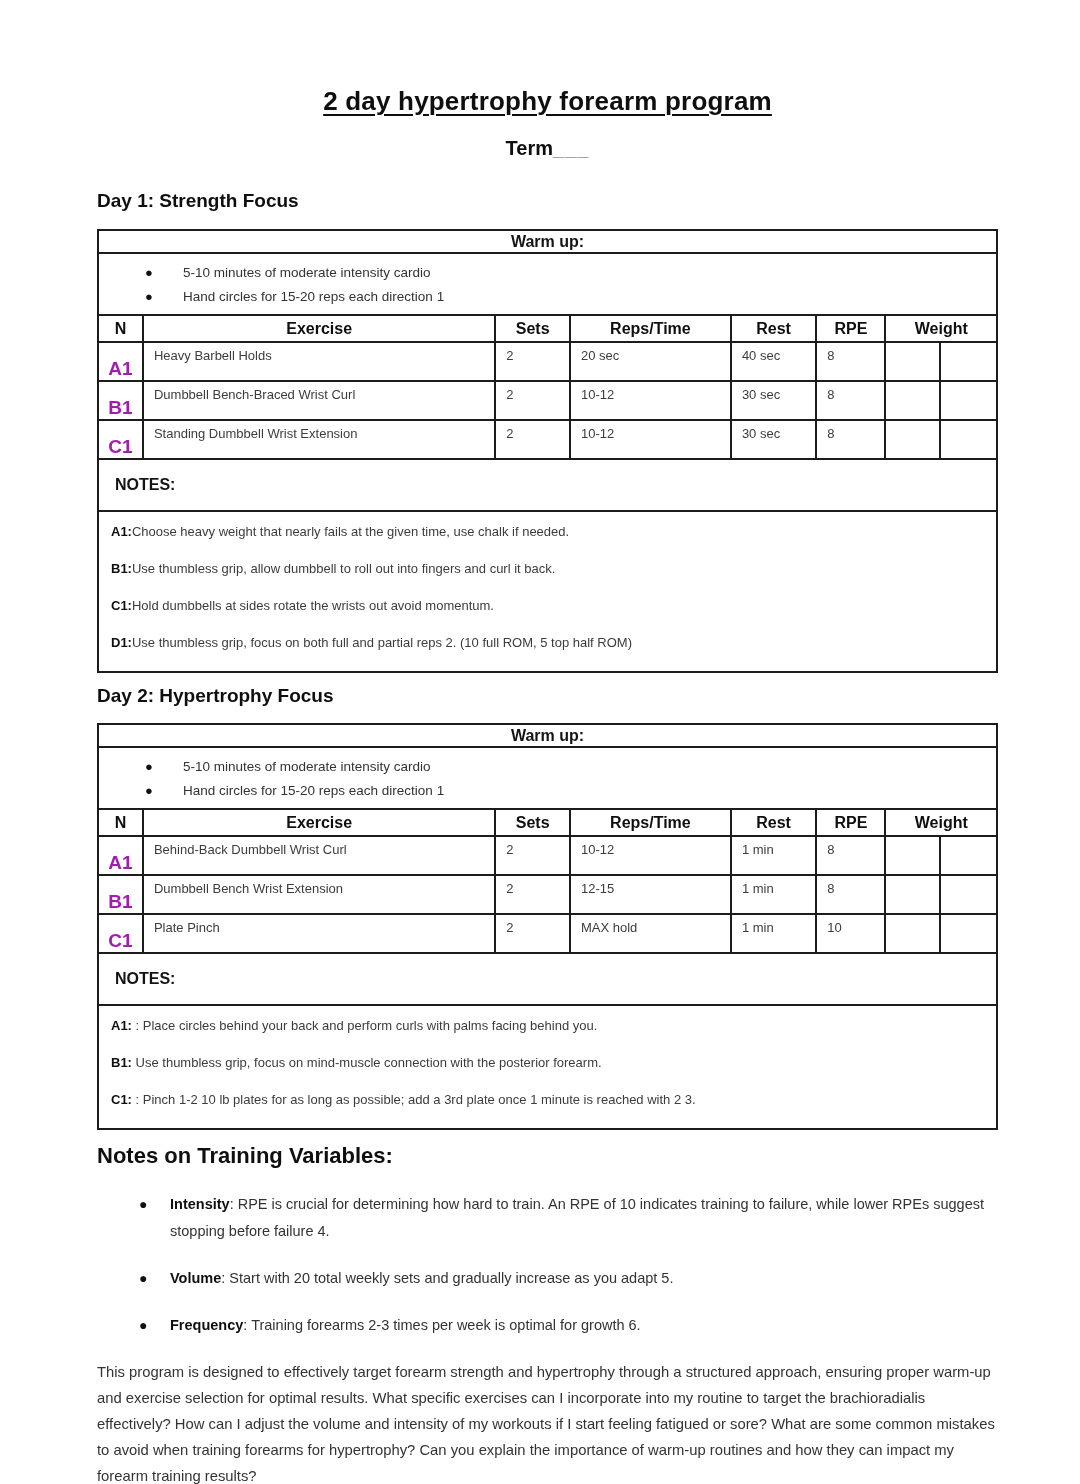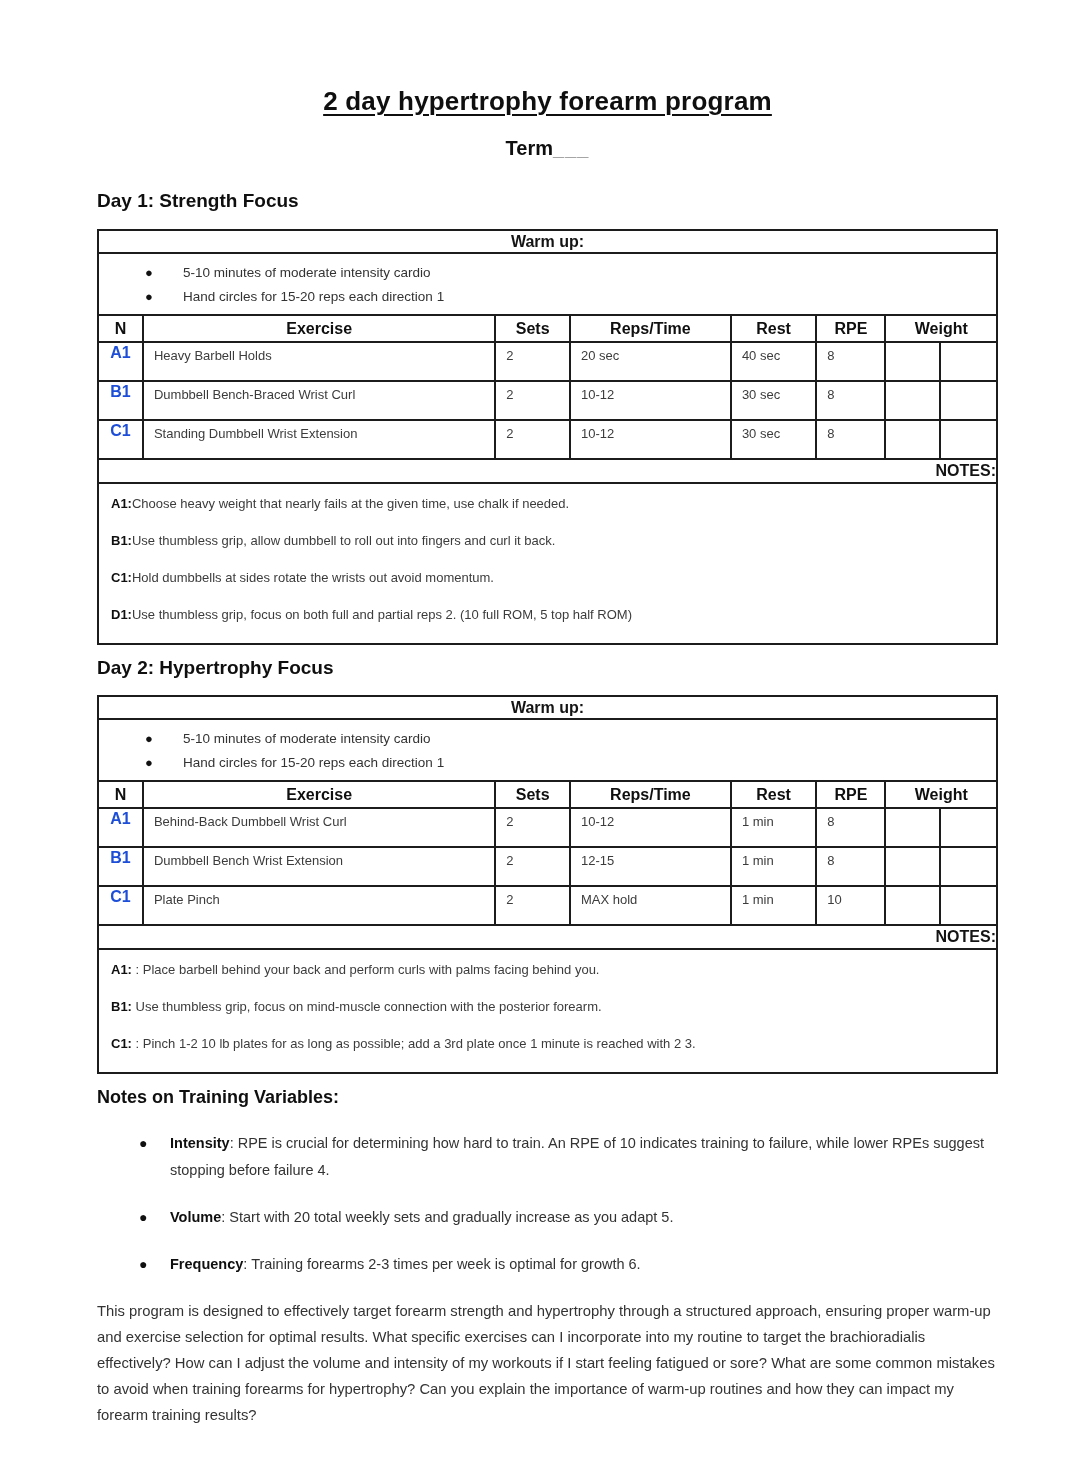--- a/index.html
+++ b/index.html
@@ -17,26 +17,26 @@
   .term-blank{color:#8f8f8f;letter-spacing:1px;}
   .day-heading{font-size:19px;font-weight:bold;color:#0f0f0f;margin:30px 0 0;}
   table.wtable{width:100%;border-collapse:collapse;margin-top:17px;table-layout:fixed;}
   .wtable td,.wtable th{border:2px solid #1c1c1c;box-sizing:border-box;}
   .warmup-title{text-align:center;font-weight:bold;font-size:16px;color:#141414;height:23px;padding:0;}
   .warmup-bullets{padding:7px 0 5px;}
   .wline{display:flex;align-items:flex-start;font-size:13.5px;color:#333;line-height:24px;}
   .bdot{margin-left:46px;width:38px;font-size:13px;color:#111;}
   .headrow th{font-size:16px;color:#0f0f0f;height:27px;text-align:center;padding:0;}
   .datarow td{height:39px;vertical-align:top;padding:5px 4px 0 10px;font-size:13px;color:#3c3c3c;}
-  .datarow td.ncell{font-weight:bold;color:#1d4ed8;text-align:center;padding:1px 0 0;font-size:16px;}
-  .notes-title{text-align:right;font-weight:bold;font-size:16px;color:#141414;height:24px;padding:0;}
+  .datarow td.ncell{font-weight:bold;color:#a21caf;text-align:center;padding:15px 0 0;font-size:19px;}
+  .notes-title{text-align:left;font-weight:bold;font-size:16px;color:#141414;height:24px;padding:16px;}
   .notes-body{padding:11px 12px 0;vertical-align:top;}
   .note-line{margin:0 0 20px;font-size:13px;line-height:17px;color:#3c3c3c;}
   .note-line b{color:#0f0f0f;}
-  .tn-heading{font-size:18px;font-weight:bold;color:#0f0f0f;margin:13px 0 0;}
+  .tn-heading{font-size:22px;font-weight:bold;color:#0f0f0f;margin:13px 0 0;}
   .tn-list{margin-top:22px;}
   .tn-item{display:flex;margin-bottom:20px;}
   .tn-bullet{margin-left:42px;width:31px;font-size:14px;color:#111;line-height:27px;}
   .tn-text{flex:1;font-size:14.5px;line-height:27px;color:#333;max-width:832px;}
   .tn-text b{color:#0f0f0f;}
   .closing{font-size:14.8px;line-height:26px;color:#333;margin:9px 0 0;max-width:905px;}
 </style>
 </head>
 <body>
 
@@ -194,21 +194,21 @@
         <td>1 min</td>
         <td>10</td>
         <td></td>
         <td></td>
       </tr>
       <tr>
         <td colspan="8" class="notes-title">NOTES:</td>
       </tr>
       <tr>
         <td colspan="8" class="notes-body">
-          <p class="note-line"><b>A1:</b><span> : Place barbell behind your back and perform curls with palms facing behind you.</span></p>
+          <p class="note-line"><b>A1:</b><span> : Place circles behind your back and perform curls with palms facing behind you.</span></p>
           <p class="note-line"><b>B1:</b><span> Use thumbless grip, focus on mind-muscle connection with the posterior forearm.</span></p>
           <p class="note-line"><b>C1:</b><span> : Pinch 1-2 10 lb plates for as long as possible; add a 3rd plate once 1 minute is reached with 2 3.</span></p>
         </td>
       </tr>
     </tbody>
   </table>
 
   <h2 class="tn-heading">Notes on Training Variables:</h2>
 
   <div class="tn-list">

